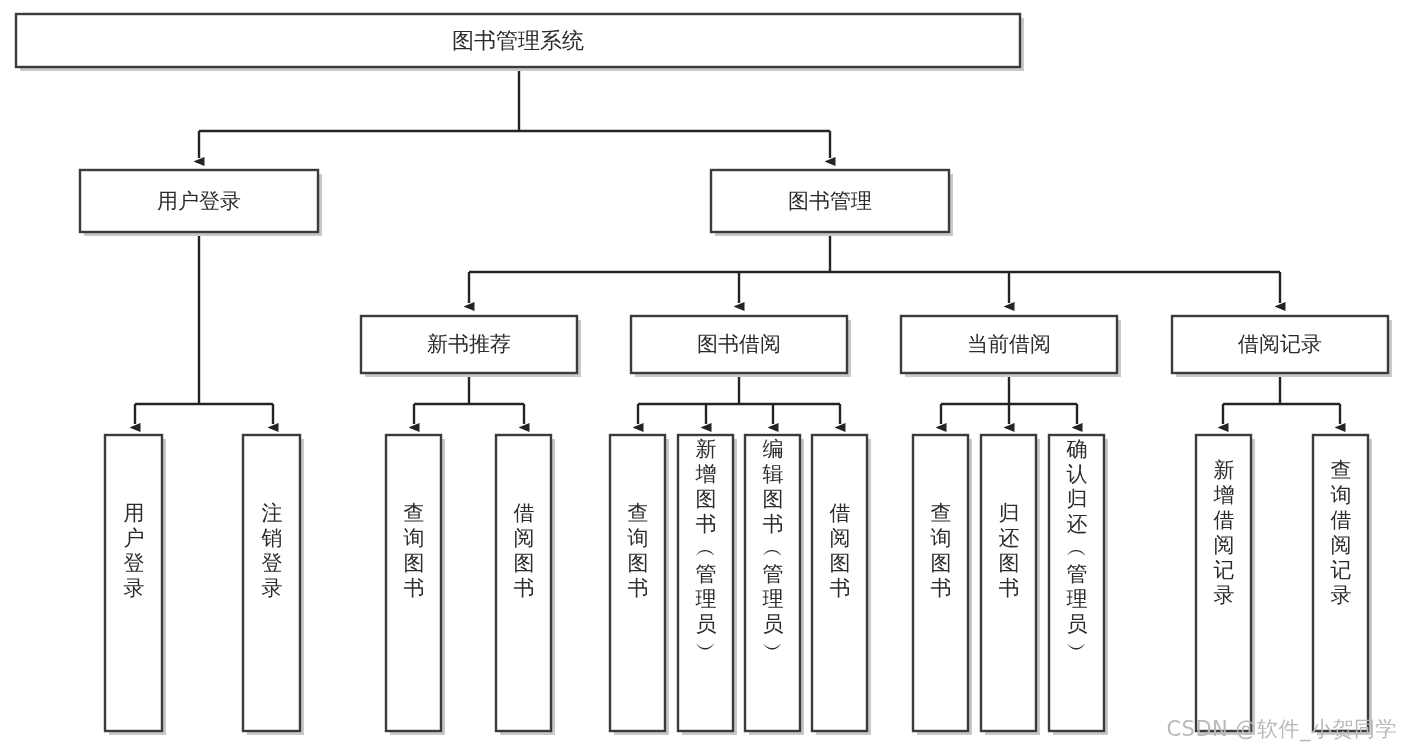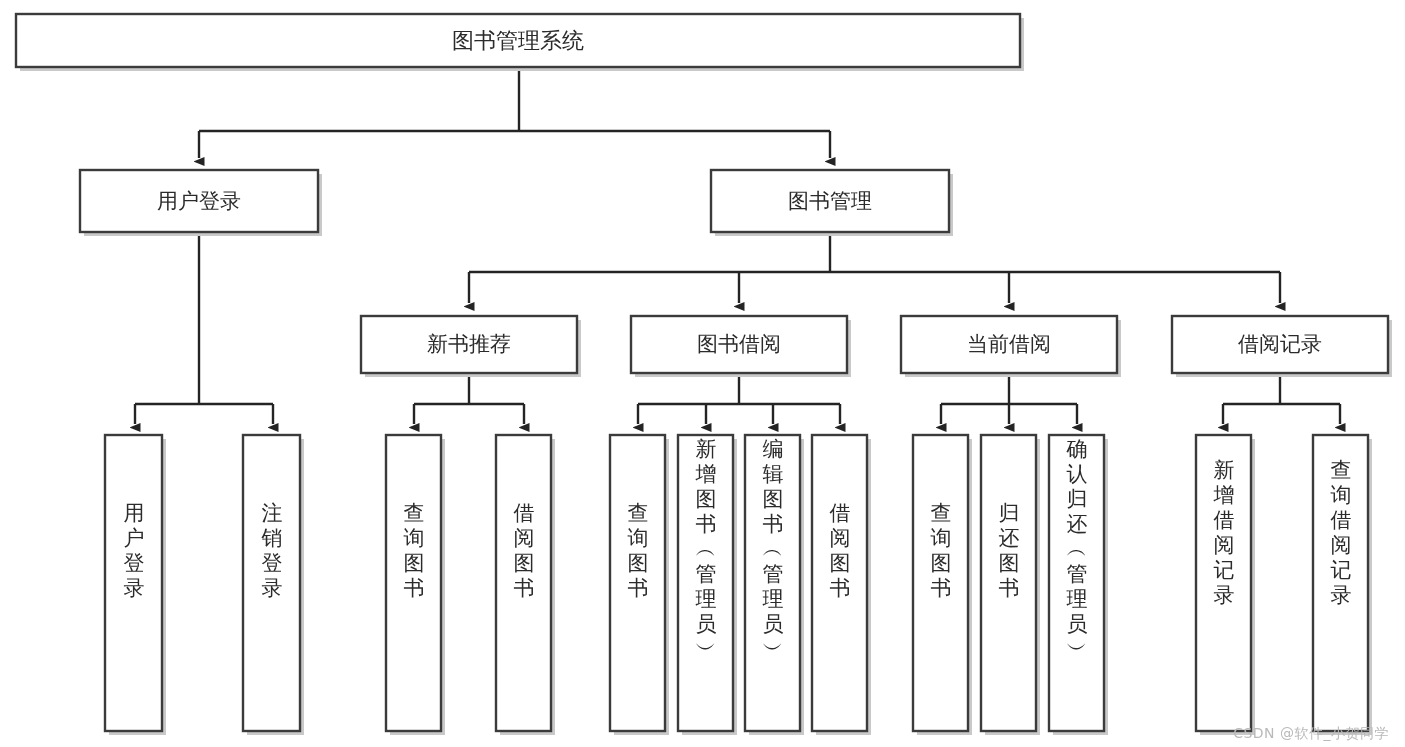--- a/index.html
+++ b/index.html
@@ -52,24 +52,24 @@
     font-size: 22px;
   }
   .vlabel {
     font-family: "DejaVu Sans", "Liberation Sans", sans-serif;
     font-size: 21px;
     fill: #2b2b2b;
     text-anchor: middle;
   }
   .watermark {
     position: absolute;
-    right: 16px;
+    right: 8px;
     bottom: 4px;
     font-family: "DejaVu Sans", "Liberation Sans", sans-serif;
-    font-size: 14px;
+    font-size: 21px;
     color: #b9b9b9;
     letter-spacing: 0.5px;
     white-space: nowrap;
     user-select: none;
   }
 </style>
 </head>
 <body>
 
 <div id="diagram-root">

